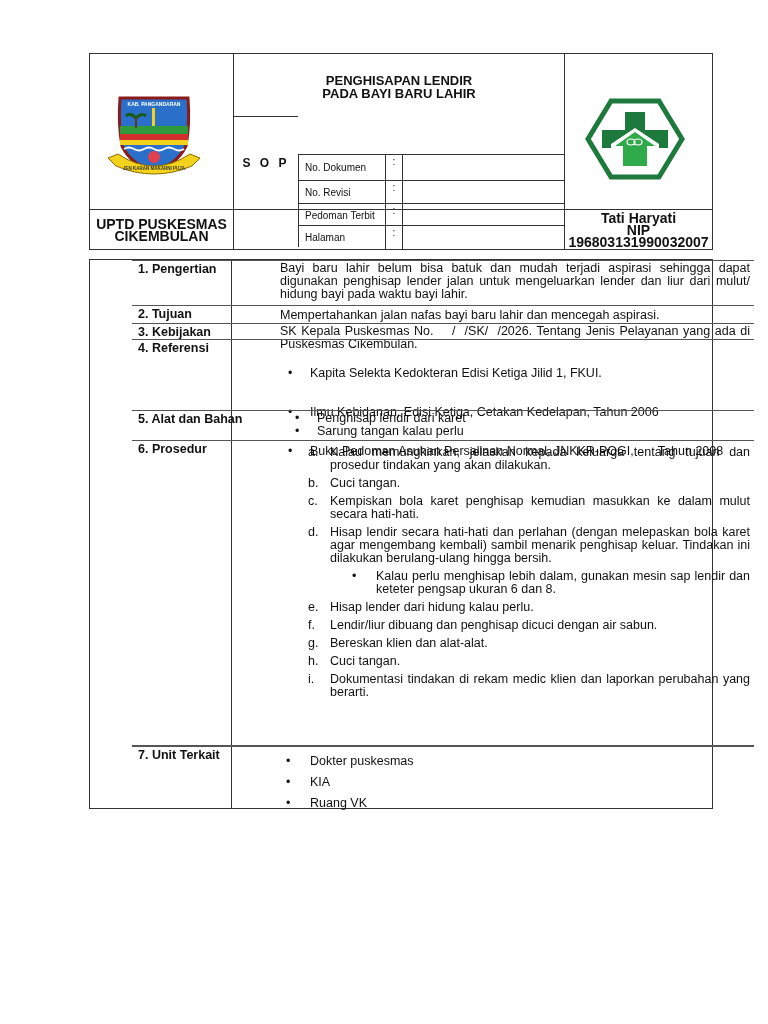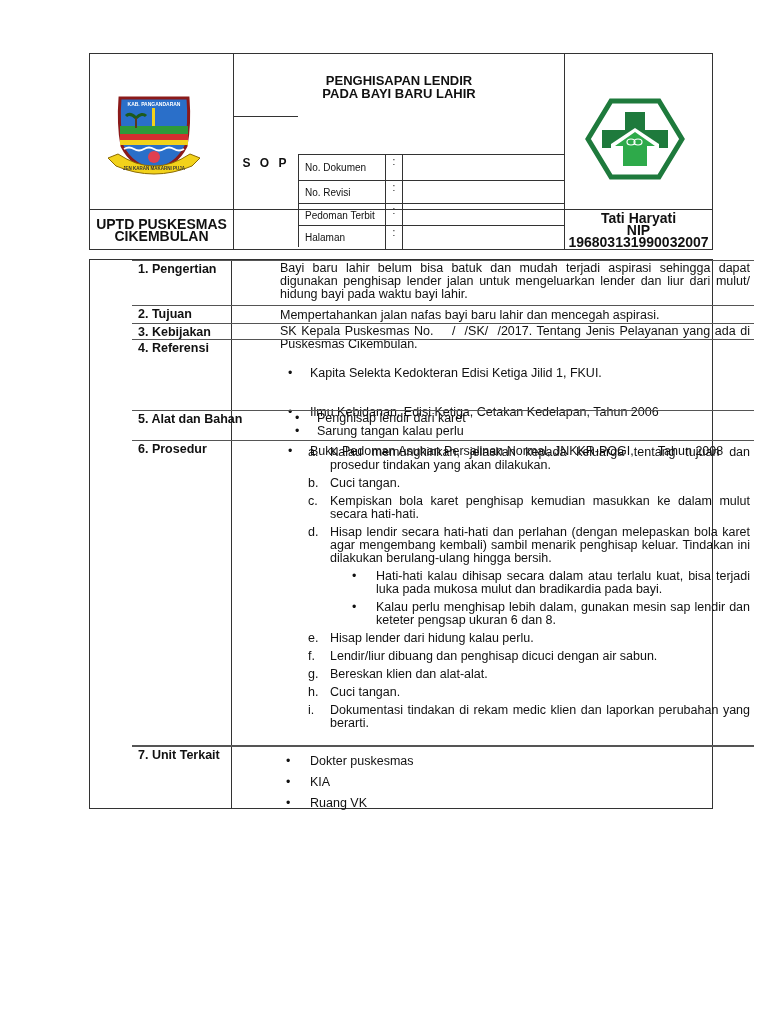--- a/index.html
+++ b/index.html
@@ -120,21 +120,21 @@
     <div class="content">Bayi baru lahir belum bisa batuk dan mudah terjadi aspirasi sehingga dapat digunakan penghisap lender jalan untuk mengeluarkan lender dan liur dari mulut/ hidung bayi pada waktu bayi lahir.</div>
   </div>
 
   <div class="row" style="top:45px;height:18px;">
     <div class="lbl">2. Tujuan</div>
     <div class="content" style="top:3px;">Mempertahankan jalan nafas bayi baru lahir dan mencegah aspirasi.</div>
   </div>
 
   <div class="row" style="top:63px;height:28px;">
     <div class="lbl">3. Kebijakan</div>
-    <div class="content" style="white-space:pre-wrap;">SK Kepala Puskesmas No.    /  /SK/  /2017. Tentang Jenis Pelayanan yang ada di Puskesmas Cikembulan.</div>
+    <div class="content" style="white-space:pre-wrap;">SK Kepala Puskesmas No.    /  /SK/  /2026. Tentang Jenis Pelayanan yang ada di Puskesmas Cikembulan.</div>
   </div>
 
   <div class="row" style="top:79px;height:59px;">
     <div class="lbl">4. Referensi</div>
     <div class="content" style="white-space:pre-wrap;">
       <div class="bul">Kapita Selekta Kedokteran Edisi Ketiga Jilid 1, FKUI.</div>
       <div class="bul">Ilmu Kebidanan, Edisi Ketiga, Cetakan Kedelapan, Tahun 2006</div>
       <div class="bul">Buku Pedoman Asuhan Persalinan Normal, JNKKR-POGI,       Tahun 2008</div>
     </div>
   </div>
@@ -147,21 +147,20 @@
     </div>
   </div>
 
   <div class="row" style="top:180px;height:305px;">
     <div class="lbl">6. Prosedur</div>
     <div class="content" style="top:5px;">
       <div class="proc"><span class="mk">a.</span><span>Kalau memungkinkan, jelaskan kepada keluarga tentang tujuan dan prosedur tindakan yang akan dilakukan.</span></div>
       <div class="proc"><span class="mk">b.</span><span>Cuci tangan.</span></div>
       <div class="proc"><span class="mk">c.</span><span>Kempiskan bola karet penghisap kemudian masukkan ke dalam mulut secara hati-hati.</span></div>
       <div class="proc"><span class="mk">d.</span><span>Hisap lendir secara hati-hati dan perlahan (dengan melepaskan bola karet agar mengembang kembali) sambil menarik penghisap keluar. Tindakan ini dilakukan berulang-ulang hingga bersih.</span></div>
-      <div class="sub">Hati-hati kalau dihisap secara dalam atau terlalu kuat, bisa terjadi luka pada mukosa mulut dan bradikardia pada bayi.</div>
       <div class="sub">Kalau perlu menghisap lebih dalam, gunakan mesin sap lendir dan keteter pengsap ukuran 6 dan 8.</div>
       <div class="proc"><span class="mk">e.</span><span>Hisap lender dari hidung kalau perlu.</span></div>
       <div class="proc"><span class="mk">f.</span><span>Lendir/liur dibuang dan penghisap dicuci dengan air sabun.</span></div>
       <div class="proc"><span class="mk">g.</span><span>Bereskan klien dan alat-alat.</span></div>
       <div class="proc"><span class="mk">h.</span><span>Cuci tangan.</span></div>
       <div class="proc"><span class="mk">i.</span><span>Dokumentasi tindakan di rekam medic klien dan laporkan perubahan yang berarti.</span></div>
     </div>
   </div>
 
   <div class="row" style="top:485px;height:64px;border-top:2px solid #555;text-decoration:underline;">

